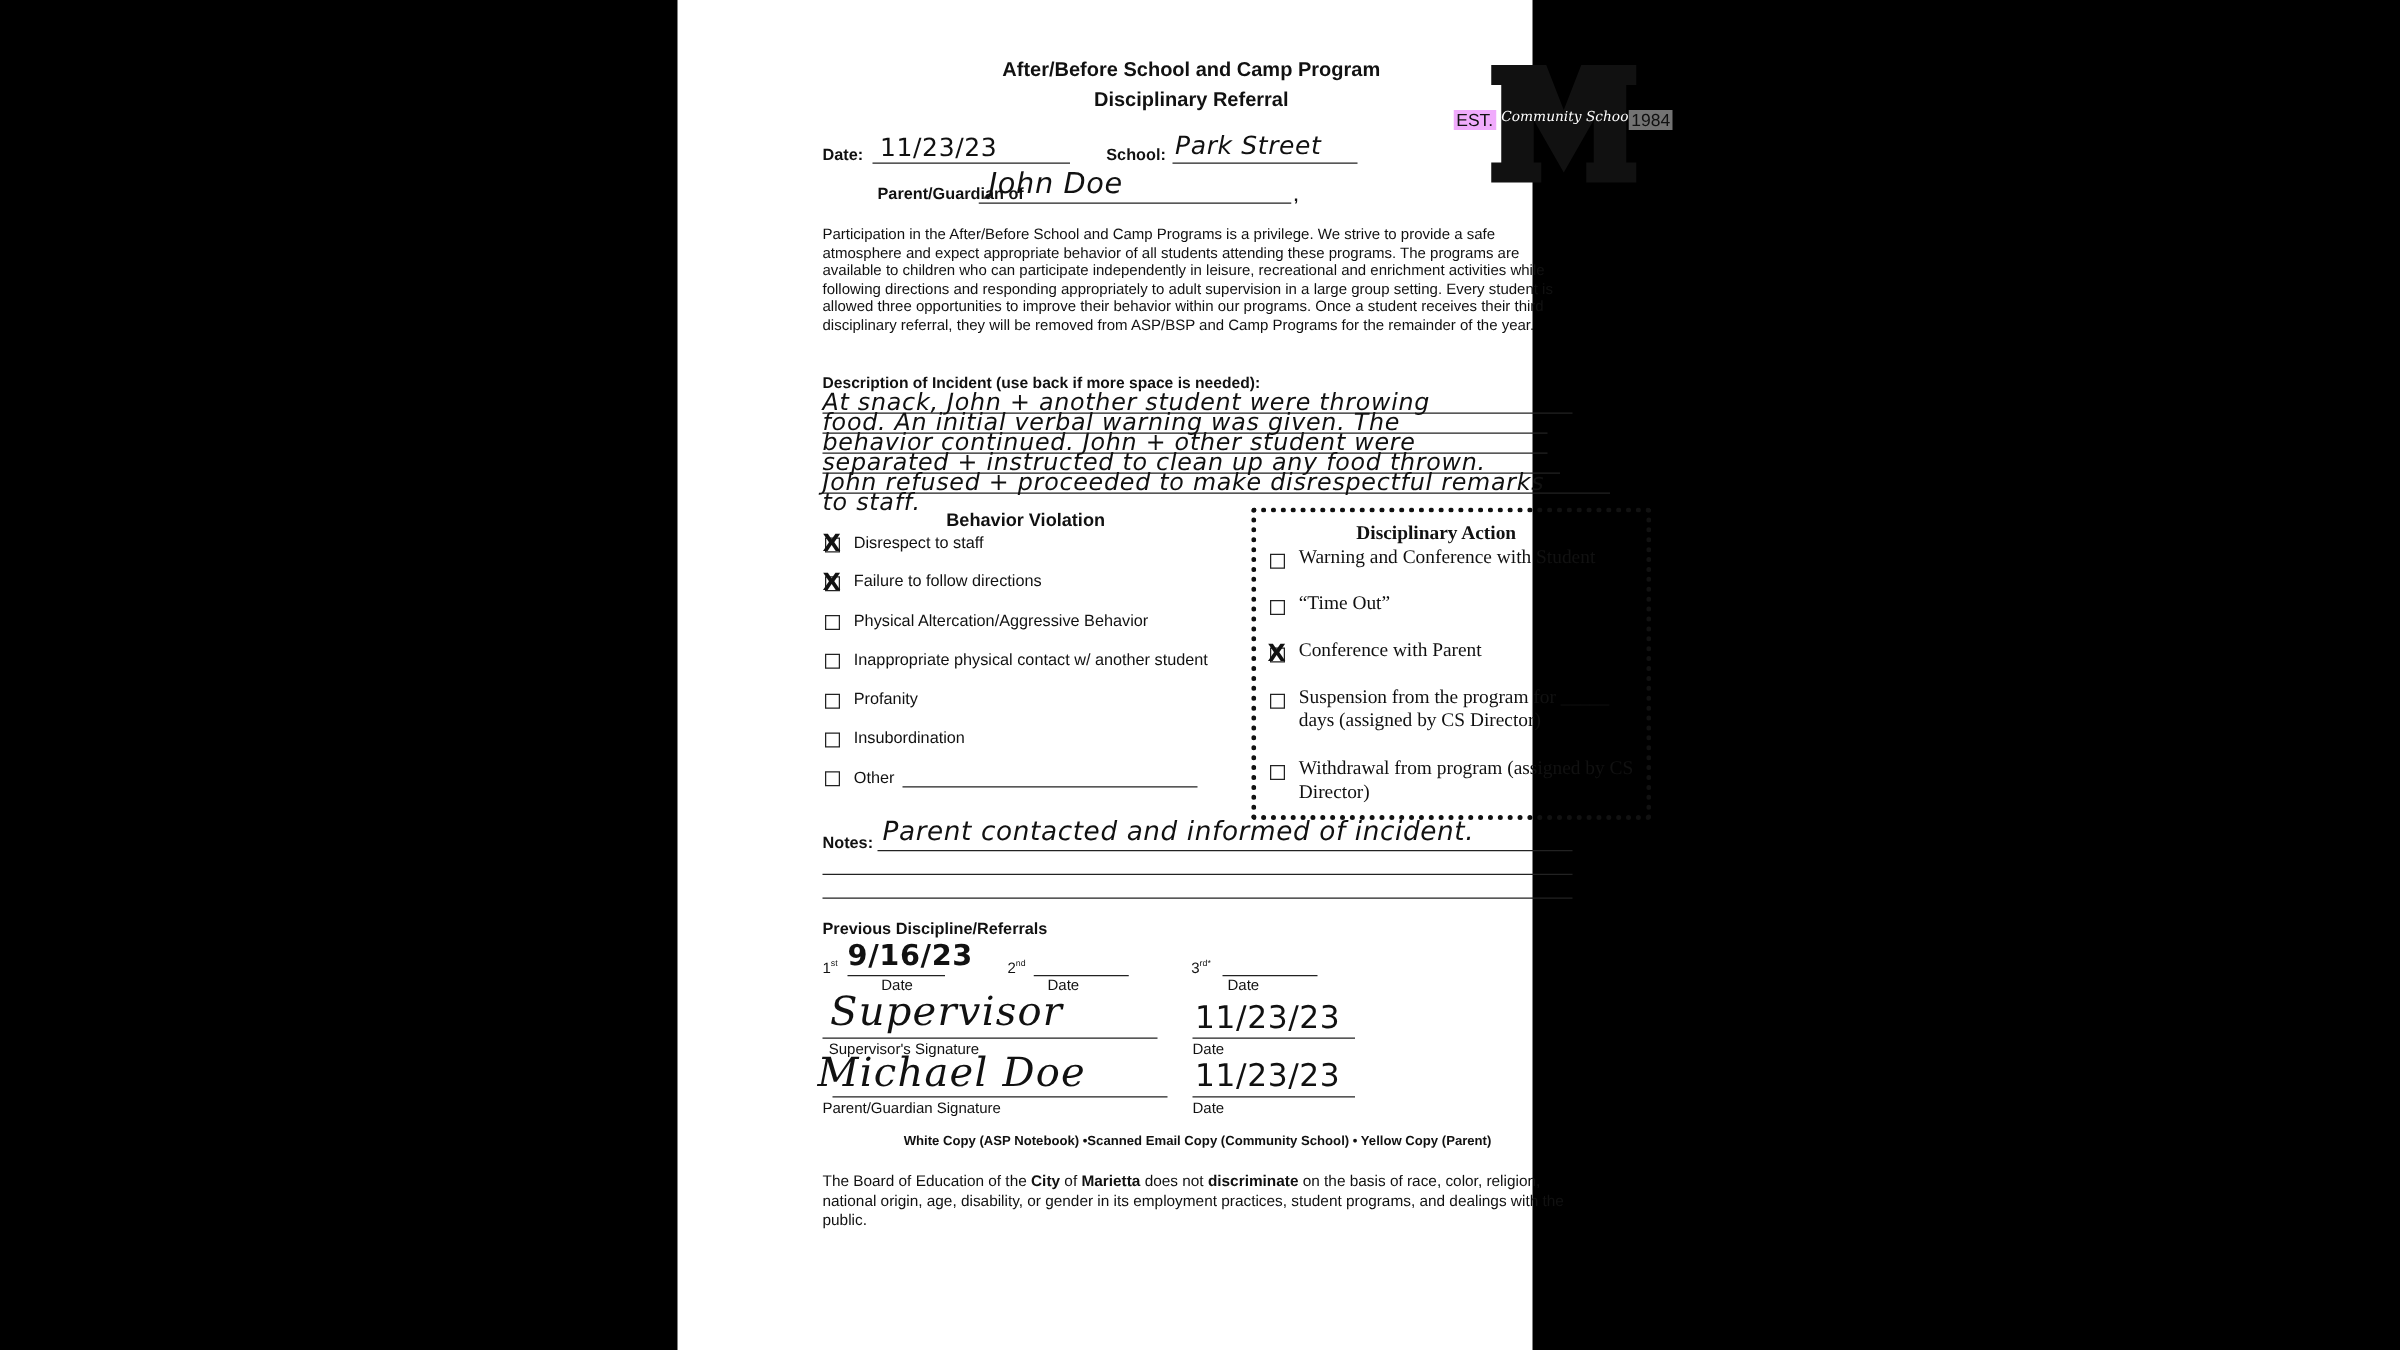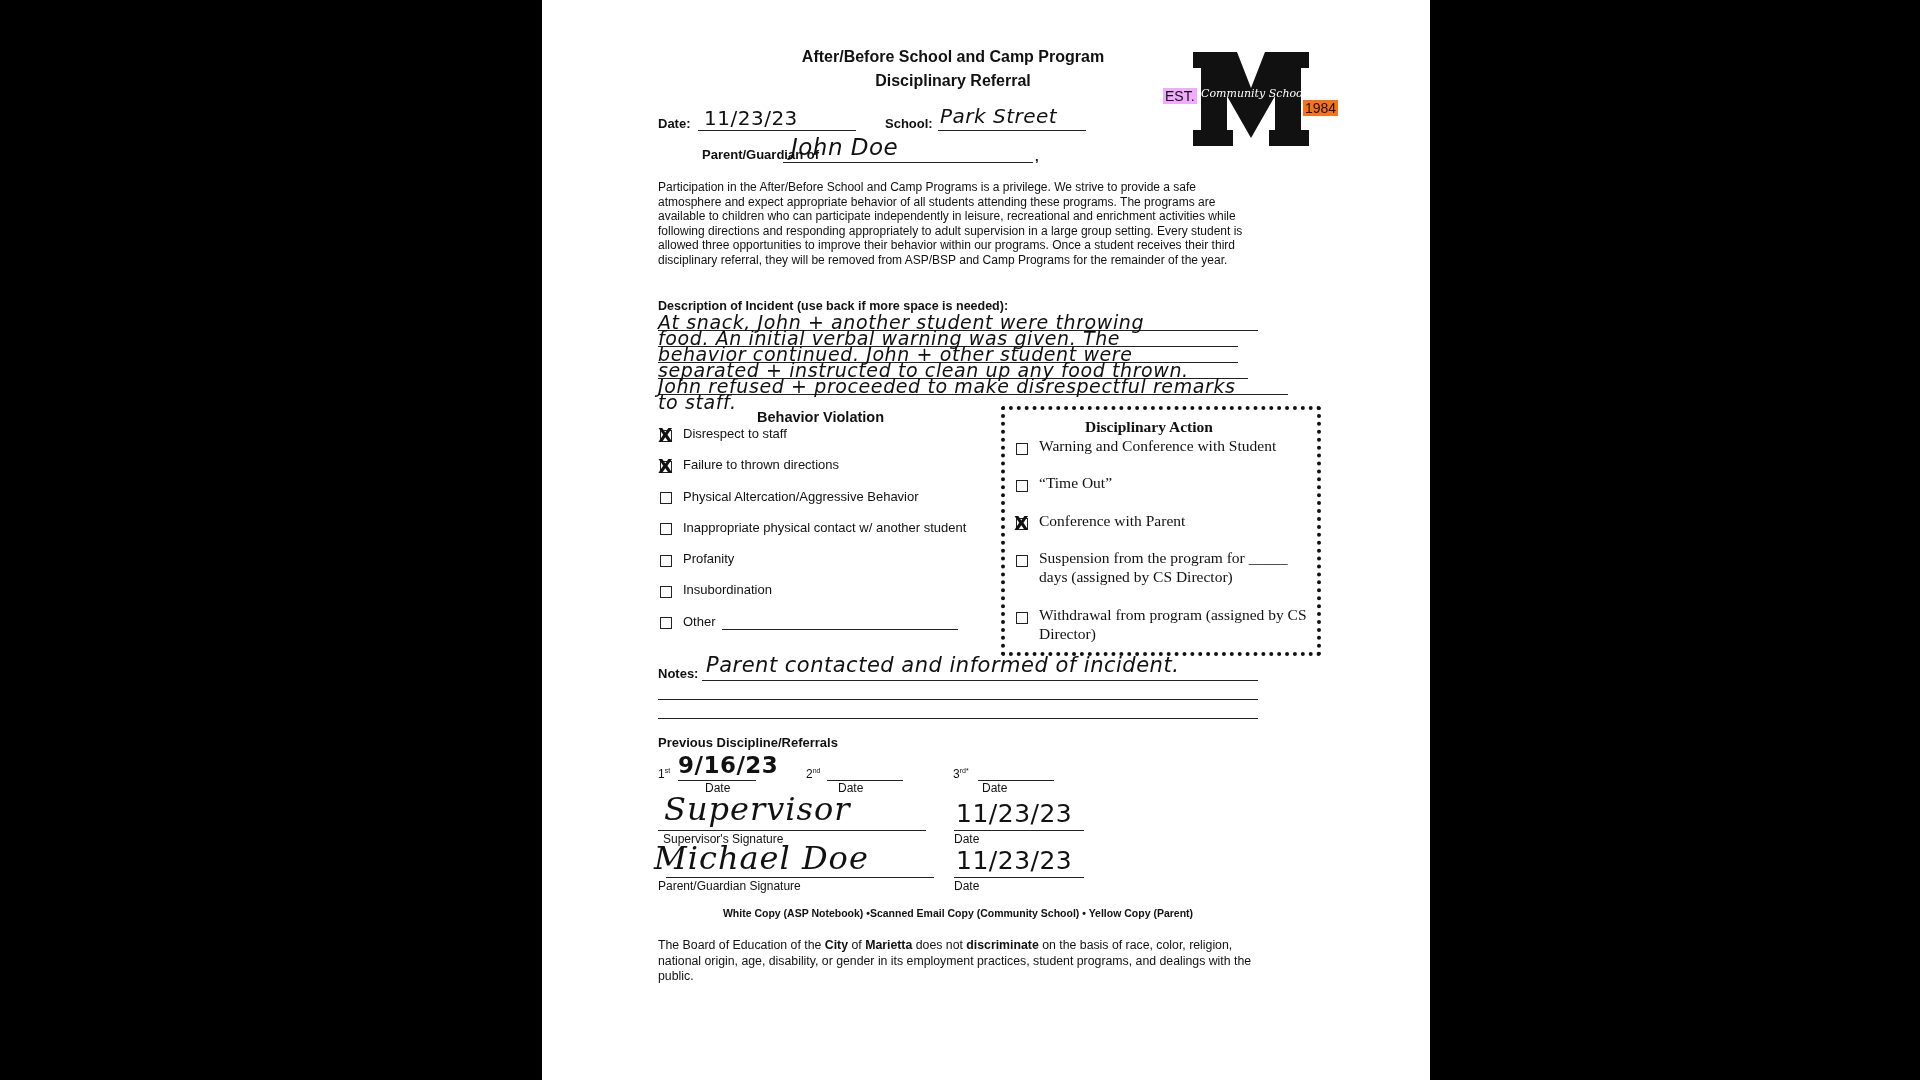--- a/index.html
+++ b/index.html
@@ -1,21 +1,21 @@
 <!DOCTYPE html>
 <html><head>
 <meta charset="utf-8">
 <style>
   html, body { margin: 0; padding: 0; }
   body {
     width: 1920px; height: 1080px; background: #000; position: relative; overflow: hidden;
     font-family: "Liberation Sans", sans-serif; color: #111;
   }
   .page {
-    position: absolute; left: 542px; top: 0; width: 888px; height: 1080px; background: #fff;
+    position: absolute; left: 542px; top: 0; width: 684px; height: 1080px; background: #fff;
   }
   .abs { position: absolute; white-space: nowrap; }
   .title {
     font-family: "Liberation Sans", sans-serif; font-weight: bold; font-size: 16px;
     text-align: center; width: 400px; left: 211px;
   }
   .hand {
     font-family: "DejaVu Sans", sans-serif; font-weight: normal; color: #111;
     letter-spacing: 0.5px;
   }
@@ -62,21 +62,21 @@
 
   <div class="abs title" style="top:48px;">After/Before School and Camp Program</div>
   <div class="abs title" style="top:72px;">Disciplinary Referral</div>
 
   <div class="logo">
     <svg width="172" height="100" viewBox="0 0 172 100">
       <polygon points="28,2 72,2 86,38 100,2 144,2 144,18 136,18 136,80 144,80 144,96 104,96 104,80 110,80 110,46 86,88 62,46 62,80 68,80 68,96 28,96 28,80 36,80 36,18 28,18" fill="#111"></polygon>
     </svg>
     <span class="abs" style="left:-2px; top:38px; font-size:14px; background:#f0abfc; padding:0 2px;">EST.</span>
     <span class="abs" style="left:36px; top:37px; font-size:11px; font-style:italic; color:#fff; font-family:'DejaVu Serif', serif;">Community School</span>
-    <span class="abs" style="left:138px; top:38px; font-size:14px; background:#f97316; padding:0 2px;margin-top:12px;">1984</span>
+    <span class="abs" style="left:138px; top:38px; font-size:14px; background:#737373; padding:0 2px;">1984</span>
   </div>
 
   <span class="abs lbl" style="left:116px; top:116px;">Date:</span>
   <div class="abs uline" style="left:156px; top:108px; width:158px; height:22px;">
     <span class="hand" style="font-size:20px; position:absolute; left:6px; top:-2px;">11/23/23</span>
   </div>
   <span class="abs lbl" style="left:343px; top:116px;">School:</span>
   <div class="abs uline" style="left:396px; top:108px; width:148px; height:22px;">
     <span class="hand" style="font-size:20px; position:absolute; left:2px; top:-4px; font-style:italic;">Park Street</span>
   </div>
@@ -96,21 +96,21 @@
   <div class="desc-line" style="top:362px; width:590px;">separated + instructed to clean up any food thrown.</div>
   <div class="desc-line" style="top:378px; width:630px;">John refused + proceeded to make disrespectful remarks</div>
   <div class="desc-line" style="top:394px; width:120px; border-bottom:none;">to staff.</div>
 
   <span class="abs bv-head" style="left:215px; top:409px;">Behavior Violation</span>
 
   <div class="chk checked" style="left:118px; top:430px;"></div>
   <span class="abs item" style="left:141px; top:426px;">Disrespect to staff</span>
 
   <div class="chk checked" style="left:118px; top:461px;"></div>
-  <span class="abs item" style="left:141px; top:457px;">Failure to thrown directions</span>
+  <span class="abs item" style="left:141px; top:457px;">Failure to follow directions</span>
 
   <div class="chk" style="left:118px; top:492px;"></div>
   <span class="abs item" style="left:141px; top:489px;">Physical Altercation/Aggressive Behavior</span>
 
   <div class="chk" style="left:118px; top:523px;"></div>
   <span class="abs item" style="left:141px; top:520px;">Inappropriate physical contact w/ another student</span>
 
   <div class="chk" style="left:118px; top:555px;"></div>
   <span class="abs item" style="left:141px; top:551px;">Profanity</span>
 

